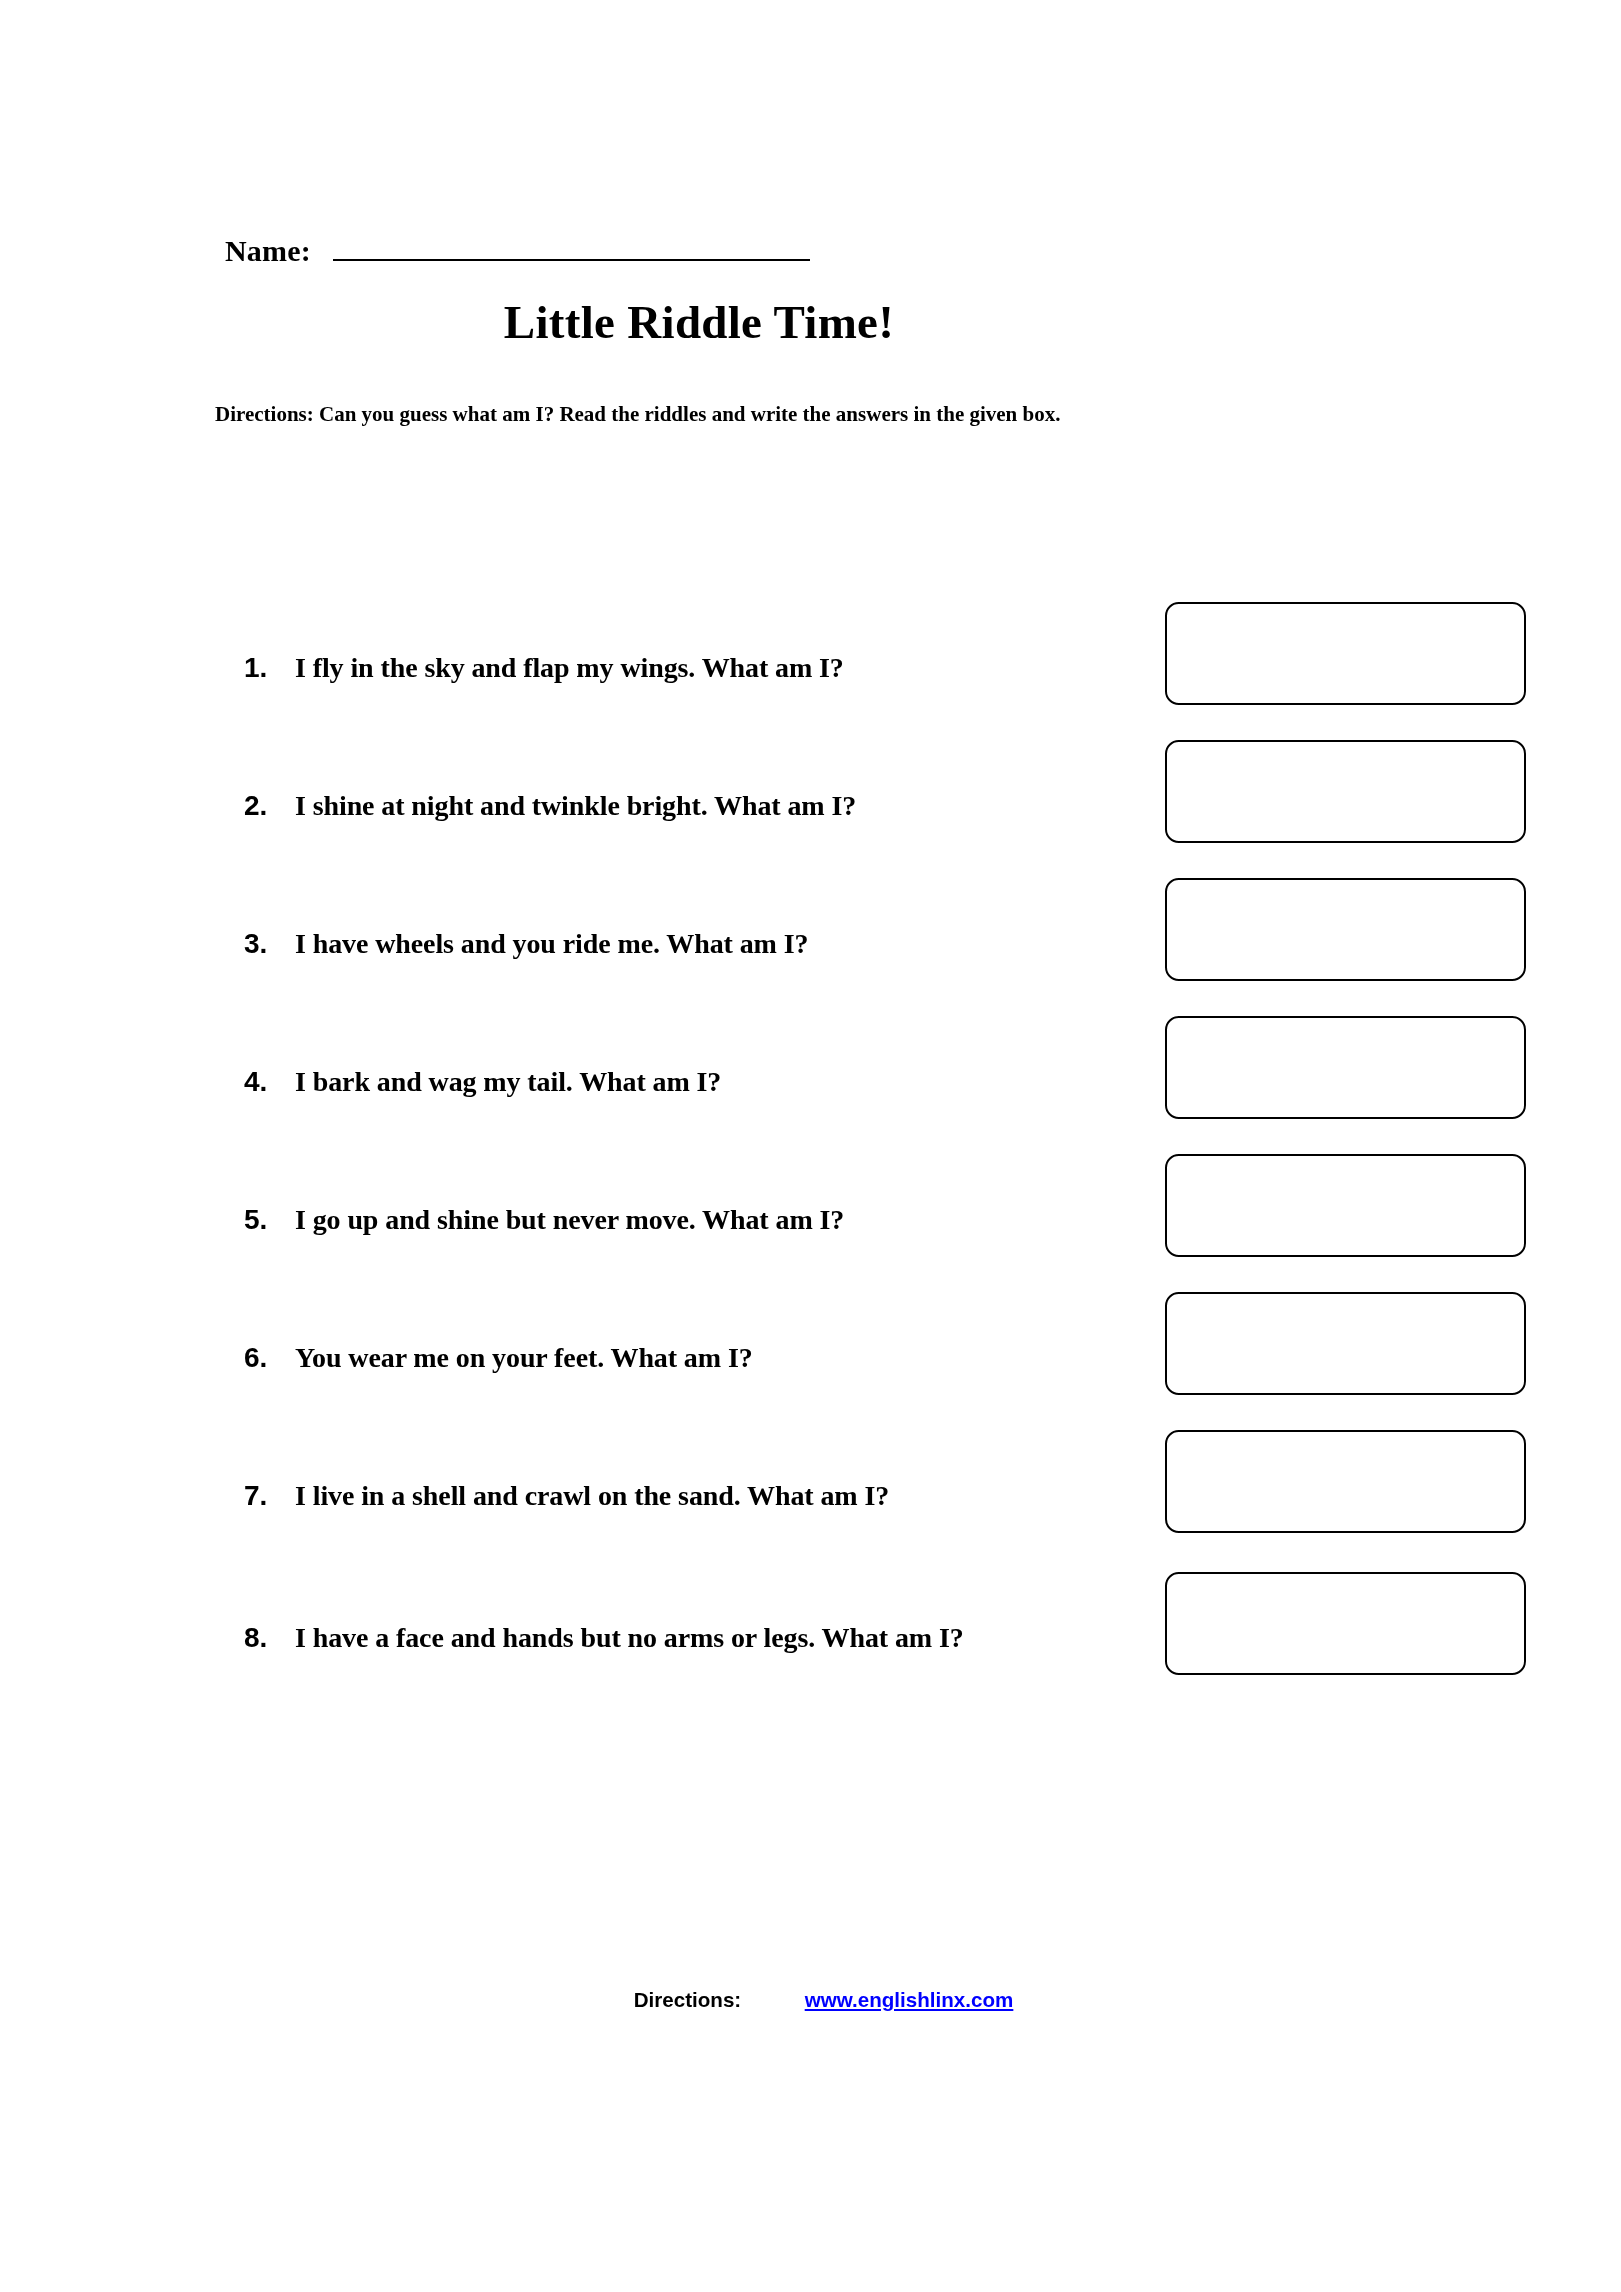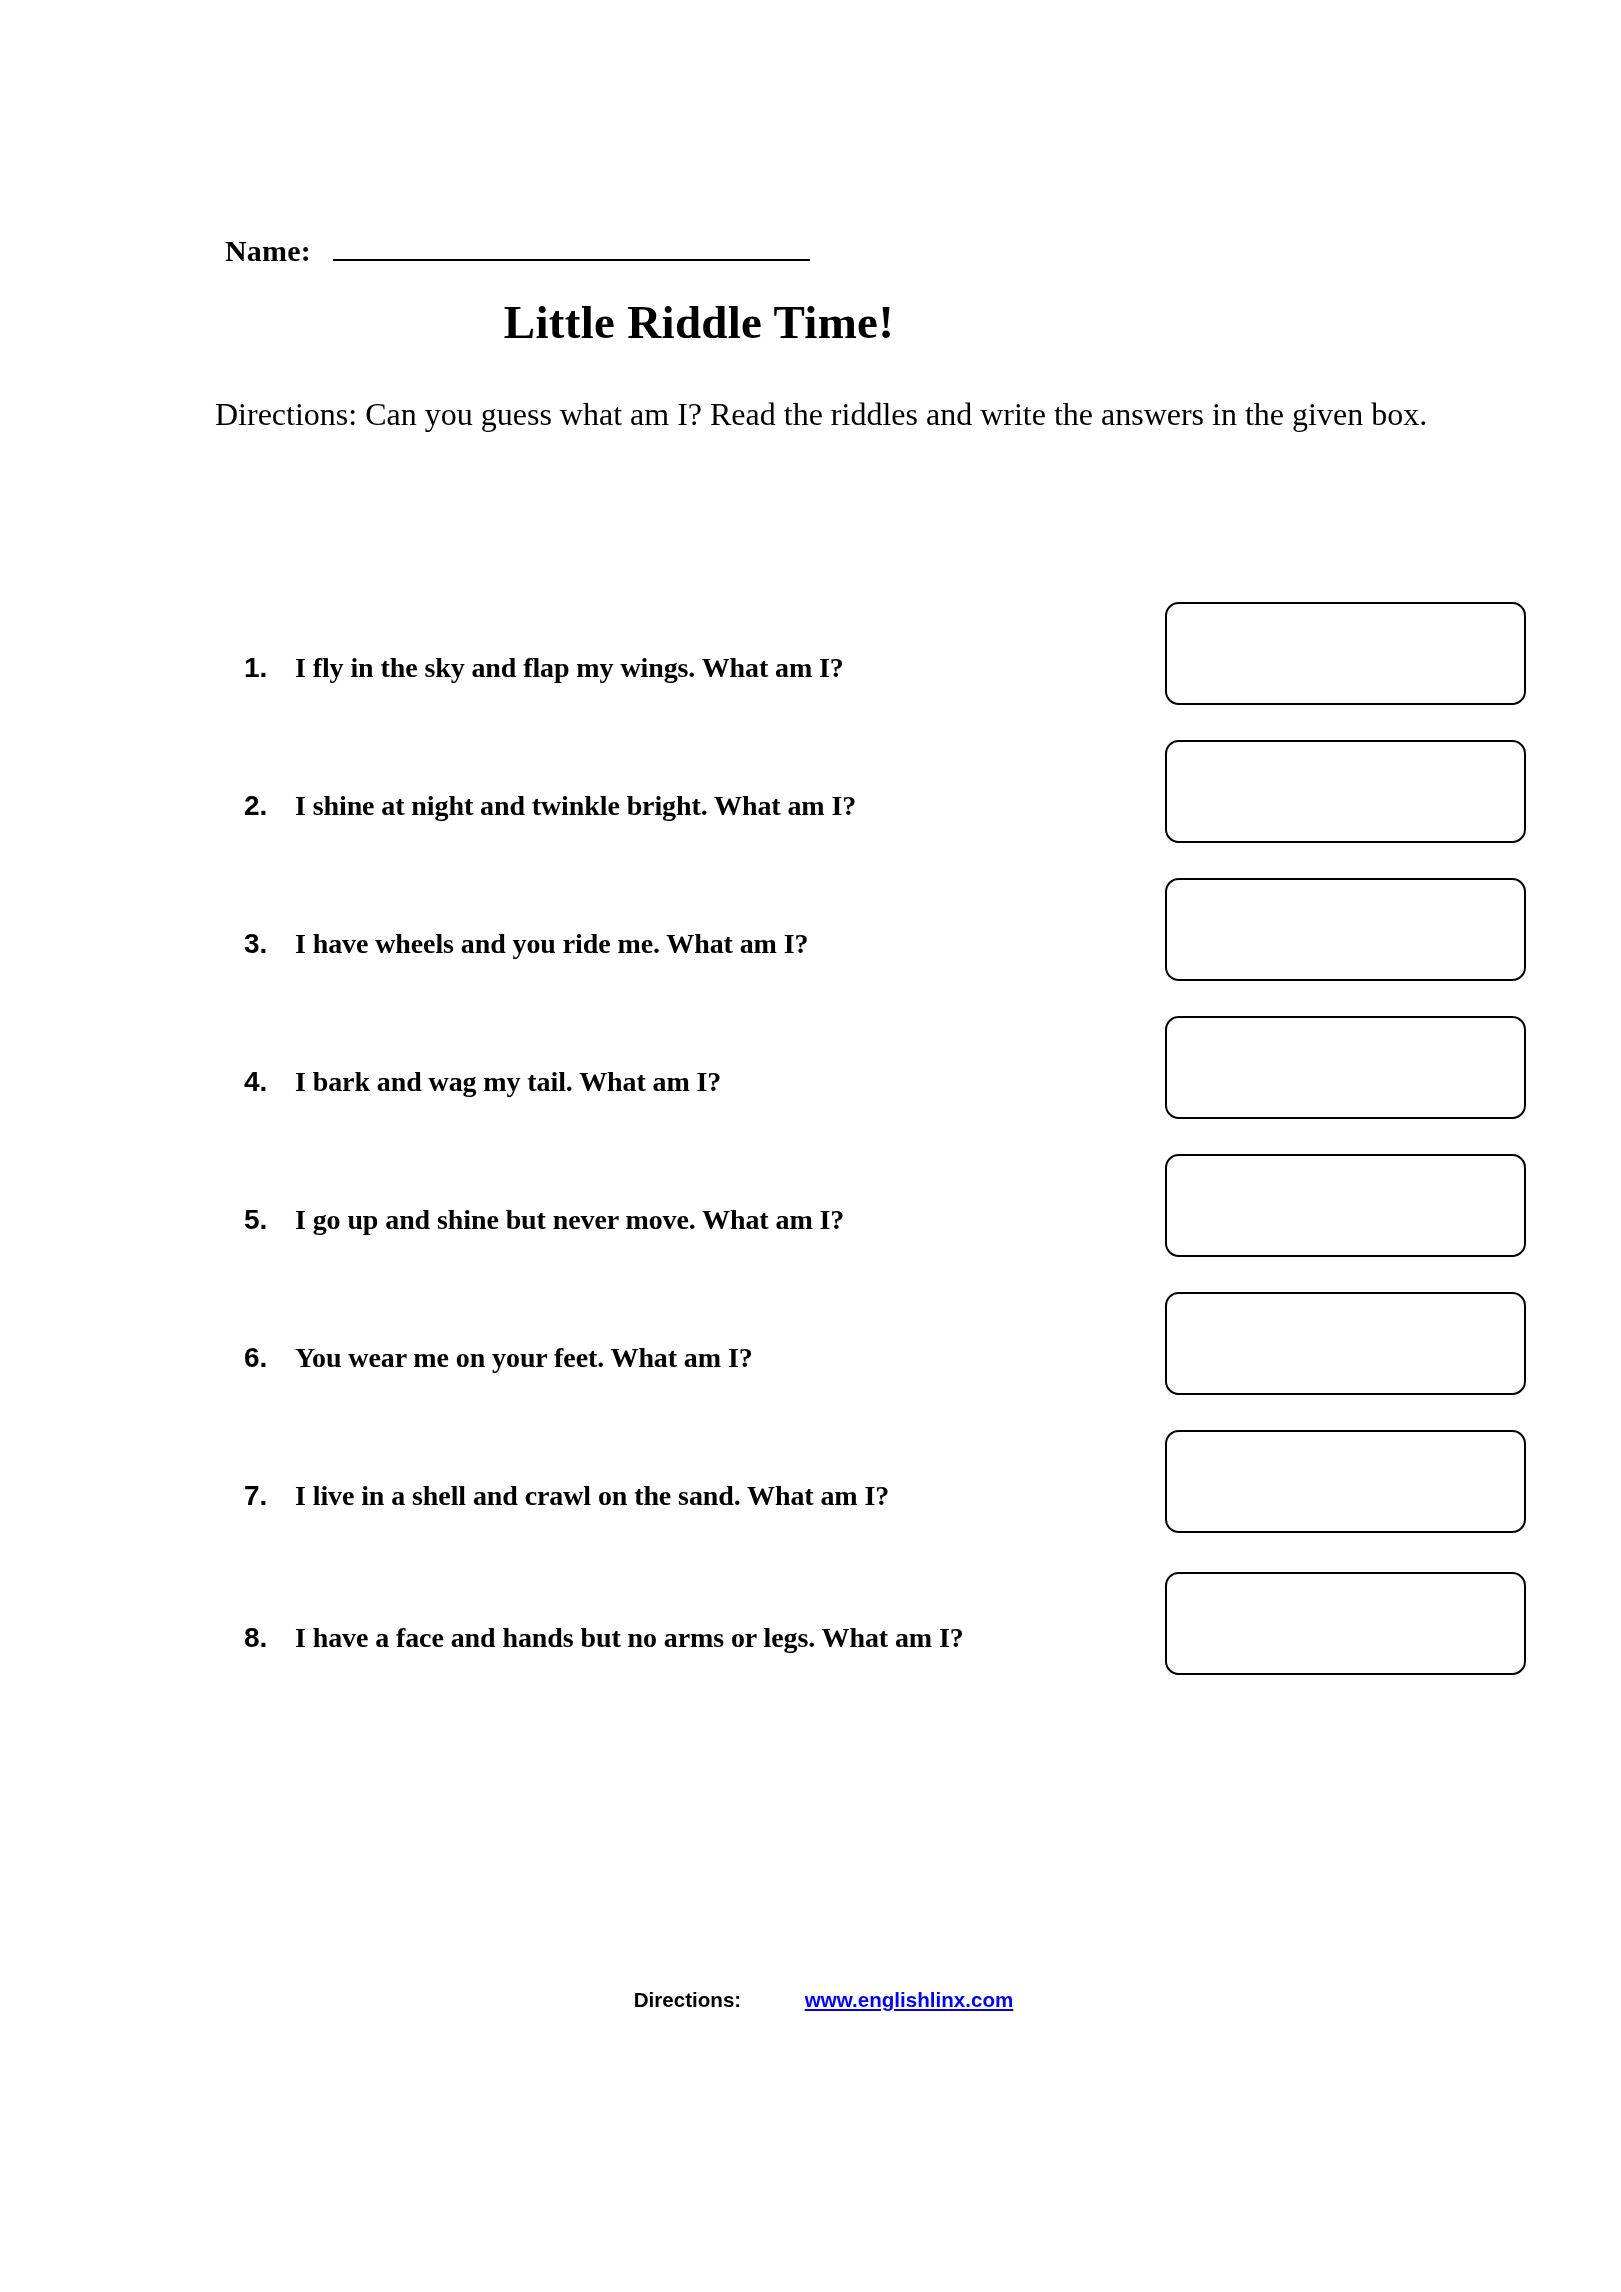--- a/index.html
+++ b/index.html
@@ -77,22 +77,22 @@
     letter-spacing: 0.3px;
   }
 
   
   .directions {
     position: absolute;
     left: 189px;
     top: 365px;
     width: 1245px;
     font-family: "Liberation Serif", serif;
-    font-weight: normal;
-    font-size: 32px;
+    font-weight: bold;
+    font-size: 21px;
     line-height: 46px;
     color: #000000;
     text-align: left;
   }
 
   
   .riddle-list {
     position: absolute;
     left: 0;
     top: 568px;

